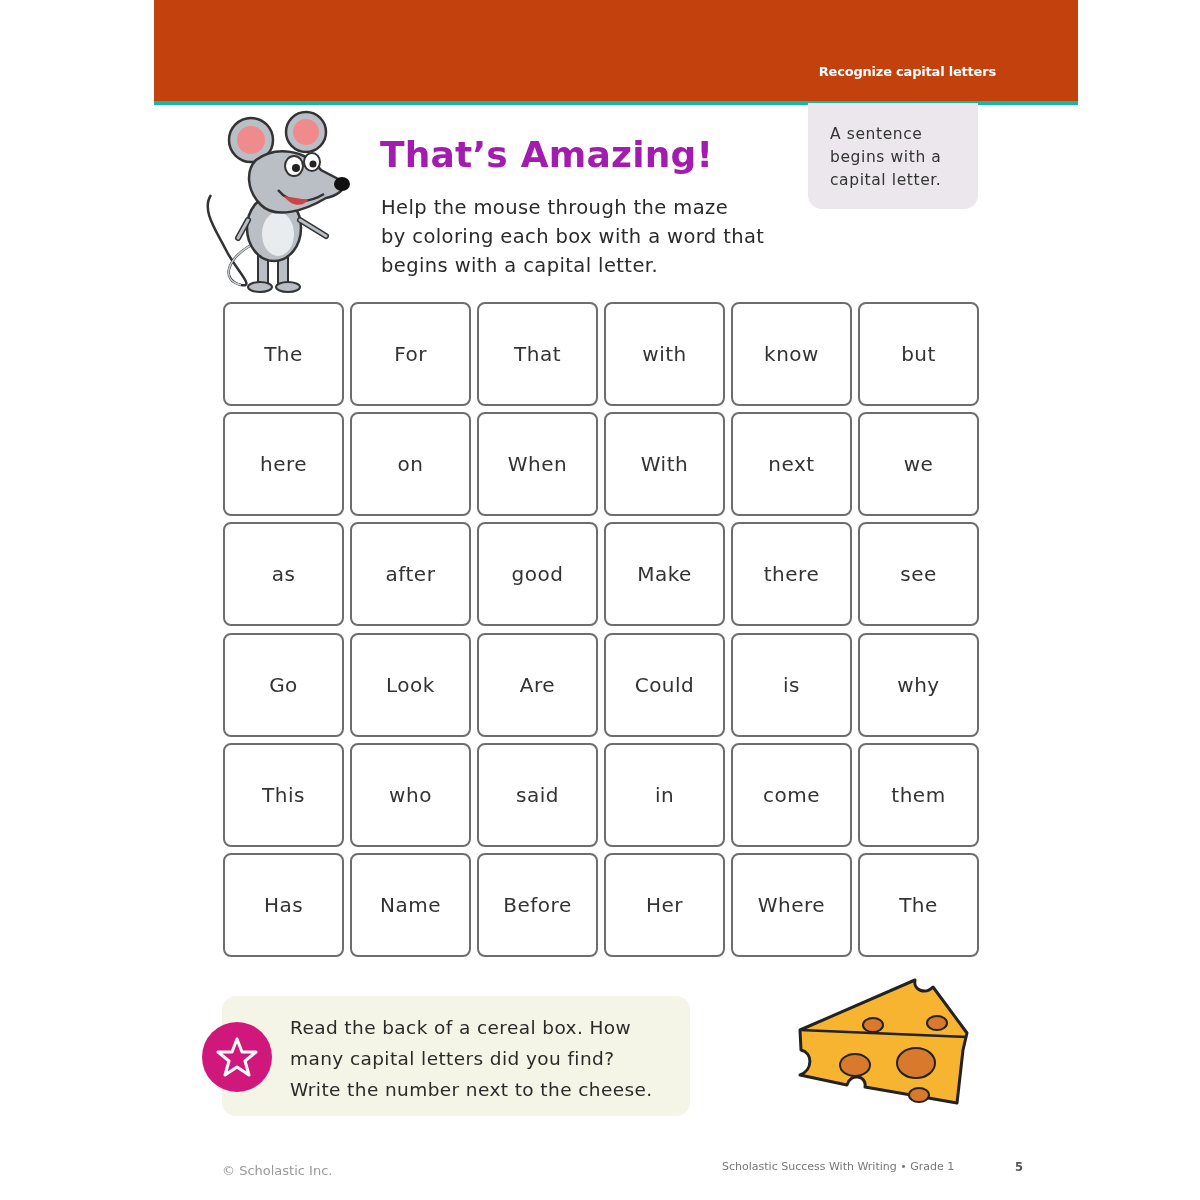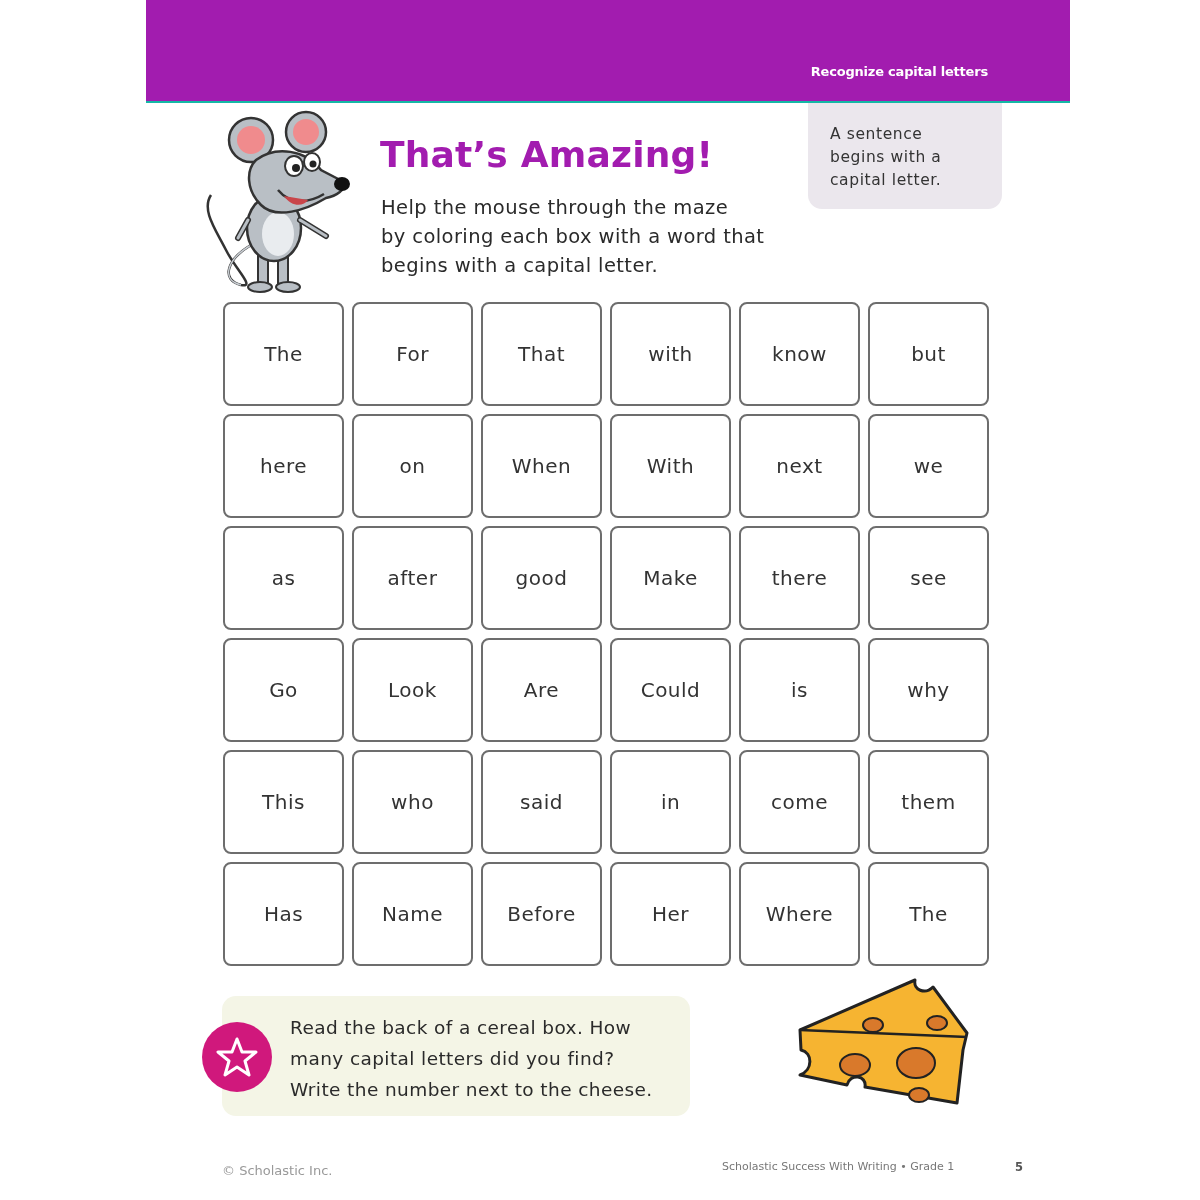--- a/index.html
+++ b/index.html
@@ -1,45 +1,45 @@
 <!DOCTYPE html>
 <html><head>
 <meta charset="utf-8">
 <style>
   html, body { margin:0; padding:0; }
   body {
     width:1200px; height:1200px; background:#ffffff; position:relative; overflow:hidden;
     font-family:"DejaVu Sans", sans-serif; color:#222;
   }
   .header-bar {
-    position:absolute; left:146px; top:0; width:924px; height:101px;
-    background:#a21caf; border-bottom:2px solid #14b8a6;
+    position:absolute; left:154px; top:0; width:924px; height:101px;
+    background:#c2410c; border-bottom:4px solid #14b8a6;
   }
   .header-label {
     position:absolute; right:82px; top:64px; color:#ffffff; font-weight:bold;
     font-size:13px; letter-spacing:-0.2px;
   }
   .tip-box {
-    position:absolute; left:808px; top:103px; width:194px; height:106px;
+    position:absolute; left:808px; top:103px; width:170px; height:106px;
     background:#ebe7ed; border-radius:0 0 14px 14px; box-sizing:border-box;
     padding:20px 10px 0 22px; font-size:15.5px; line-height:23px; color:#333; letter-spacing:0.6px;
   }
   .mouse { position:absolute; left:196px; top:110px; width:160px; height:185px; }
   .title {
     position:absolute; left:380px; top:134px; font-size:36px; font-weight:bold;
     color:#a21caf; letter-spacing:0.2px;
   }
   .instructions {
     position:absolute; left:381px; top:193px; width:420px; font-size:19.5px;
     line-height:29px; color:#2a2a2a; letter-spacing:0.4px;
   }
   .grid {
     position:absolute; left:223px; top:302px;
     display:grid; grid-template-columns:repeat(6, 121px); grid-template-rows:repeat(6, 104px);
-    column-gap:6px; row-gap:6.2px;gap:8px;
+    column-gap:6px; row-gap:6.2px;
   }
   .cell {
     border:2px solid #6d6d6d; border-radius:8px; background:#fff; box-sizing:border-box;
     display:flex; align-items:center; justify-content:center;
     font-size:20px; color:#333; letter-spacing:0.5px; cursor:pointer;
   }
   .bonus-box {
     position:absolute; left:222px; top:996px; width:468px; height:120px;
     background:#f4f5e6; border-radius:14px;
   }

